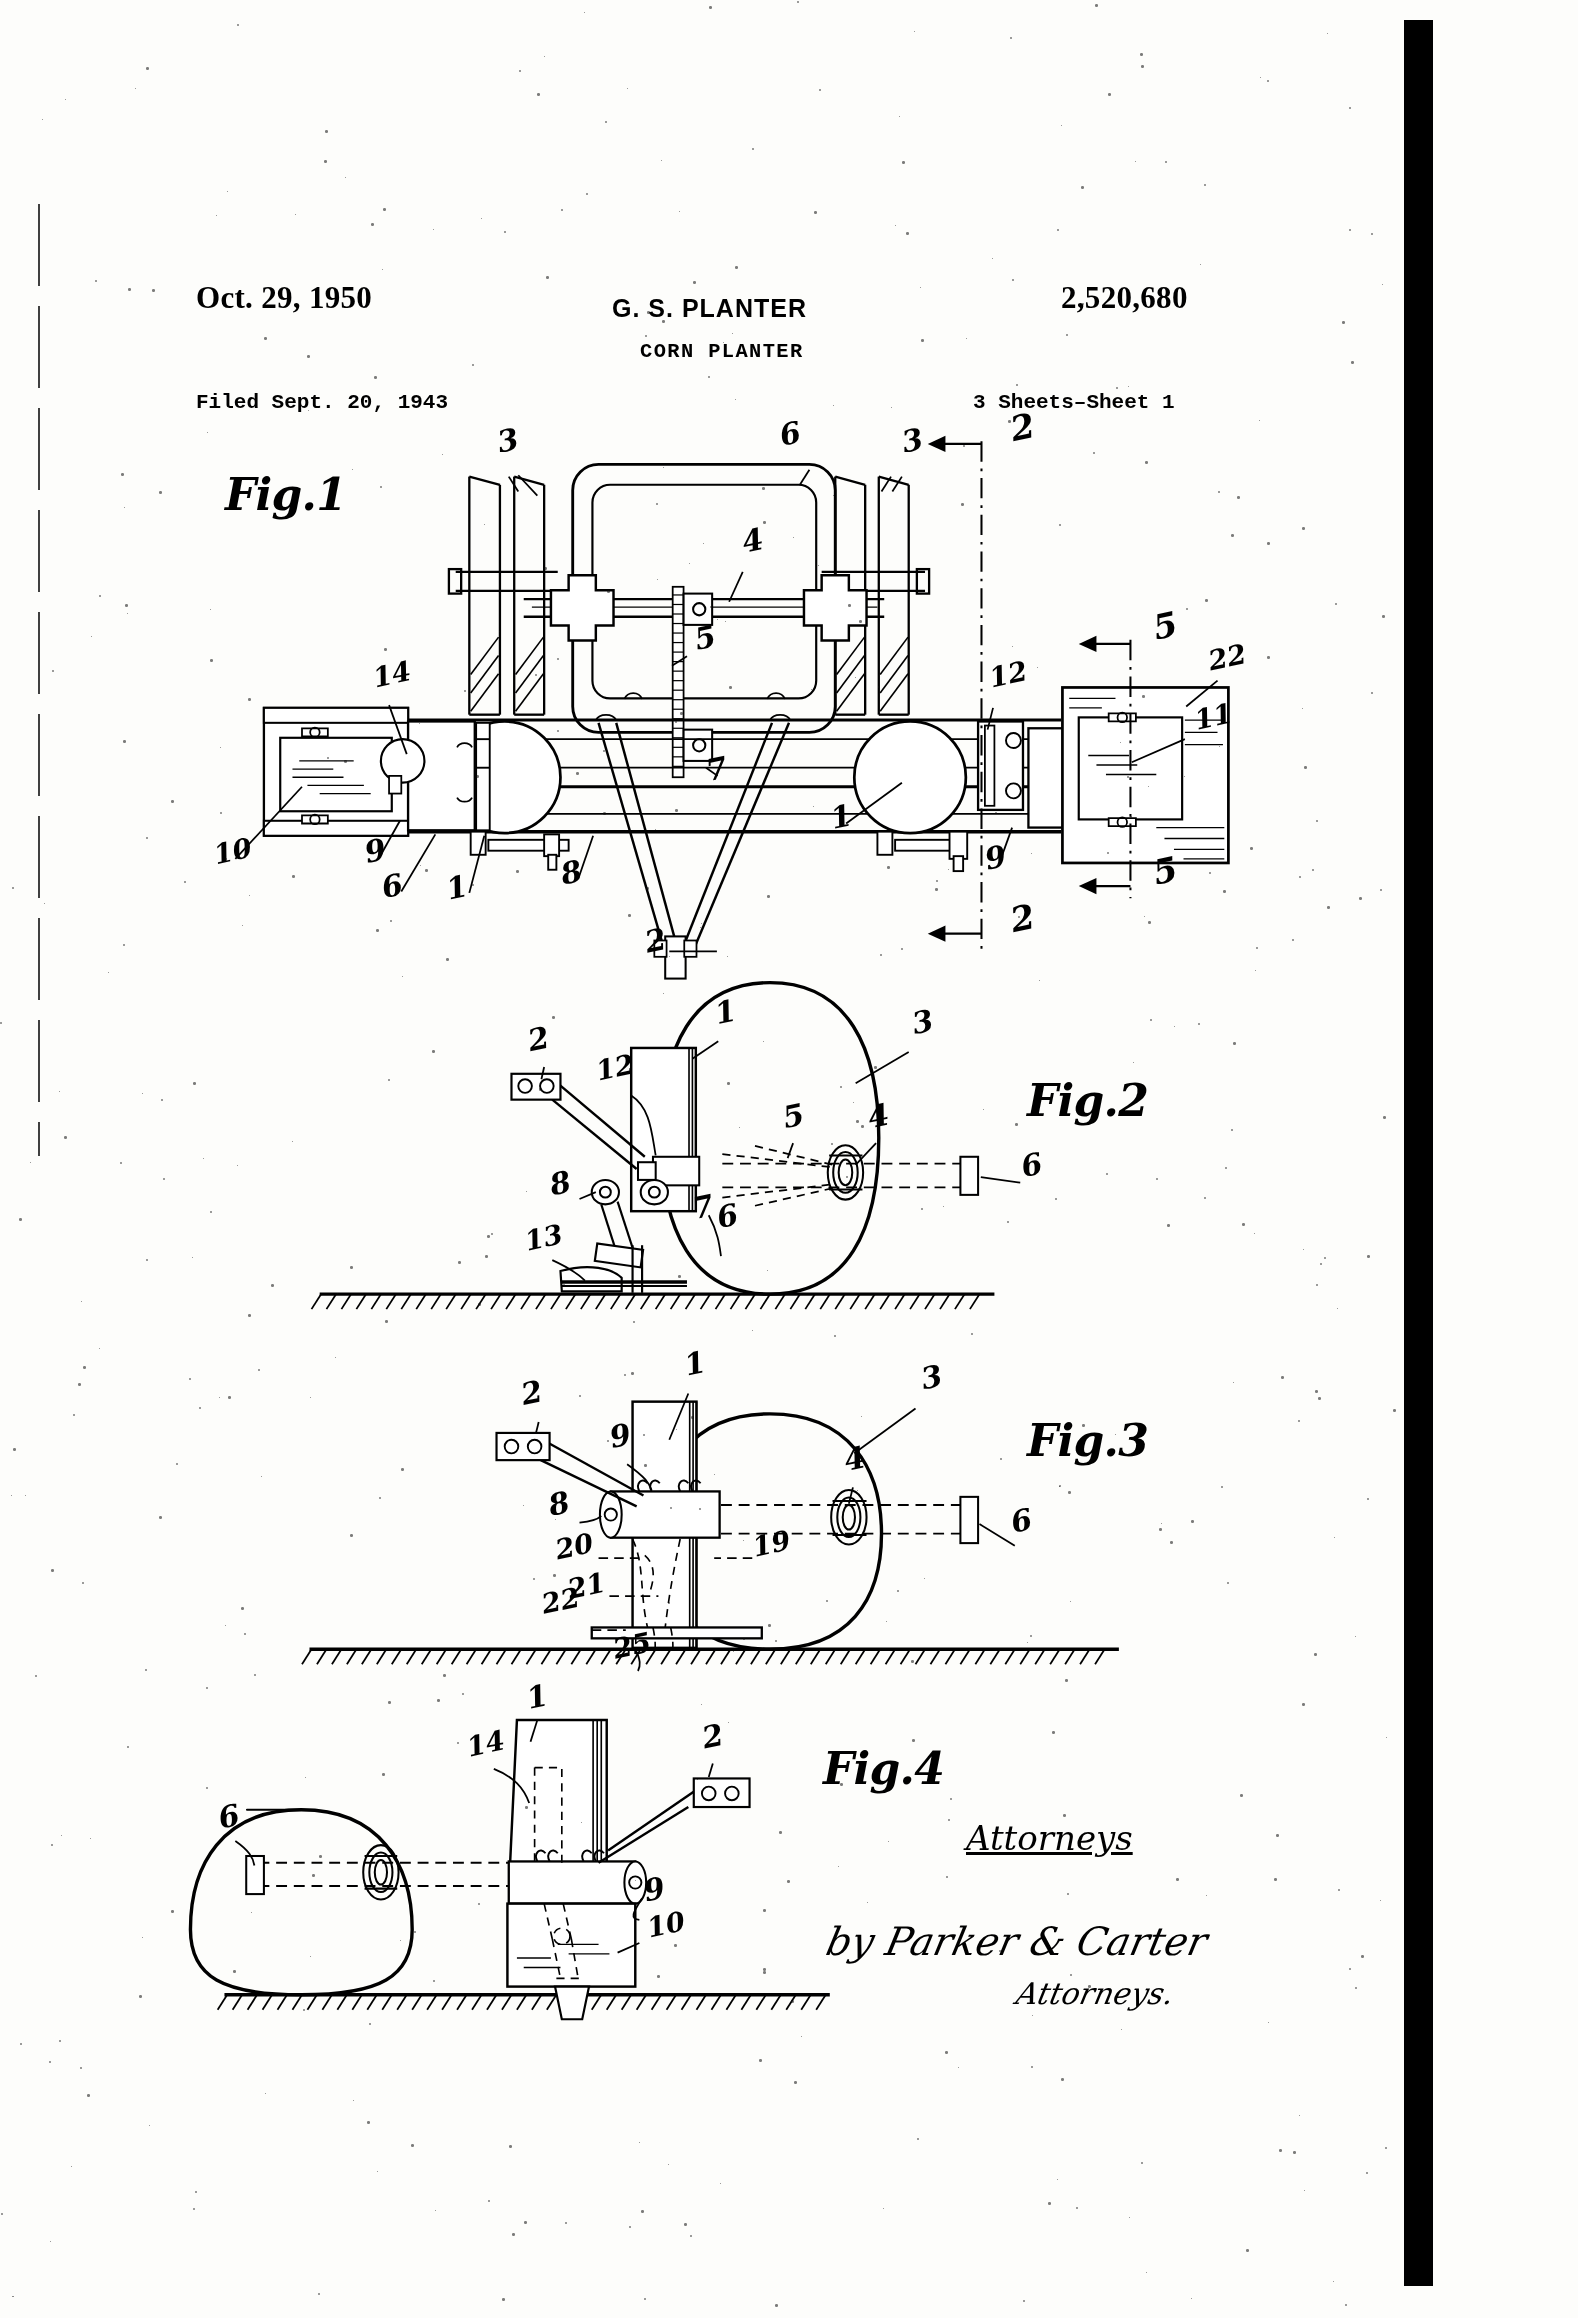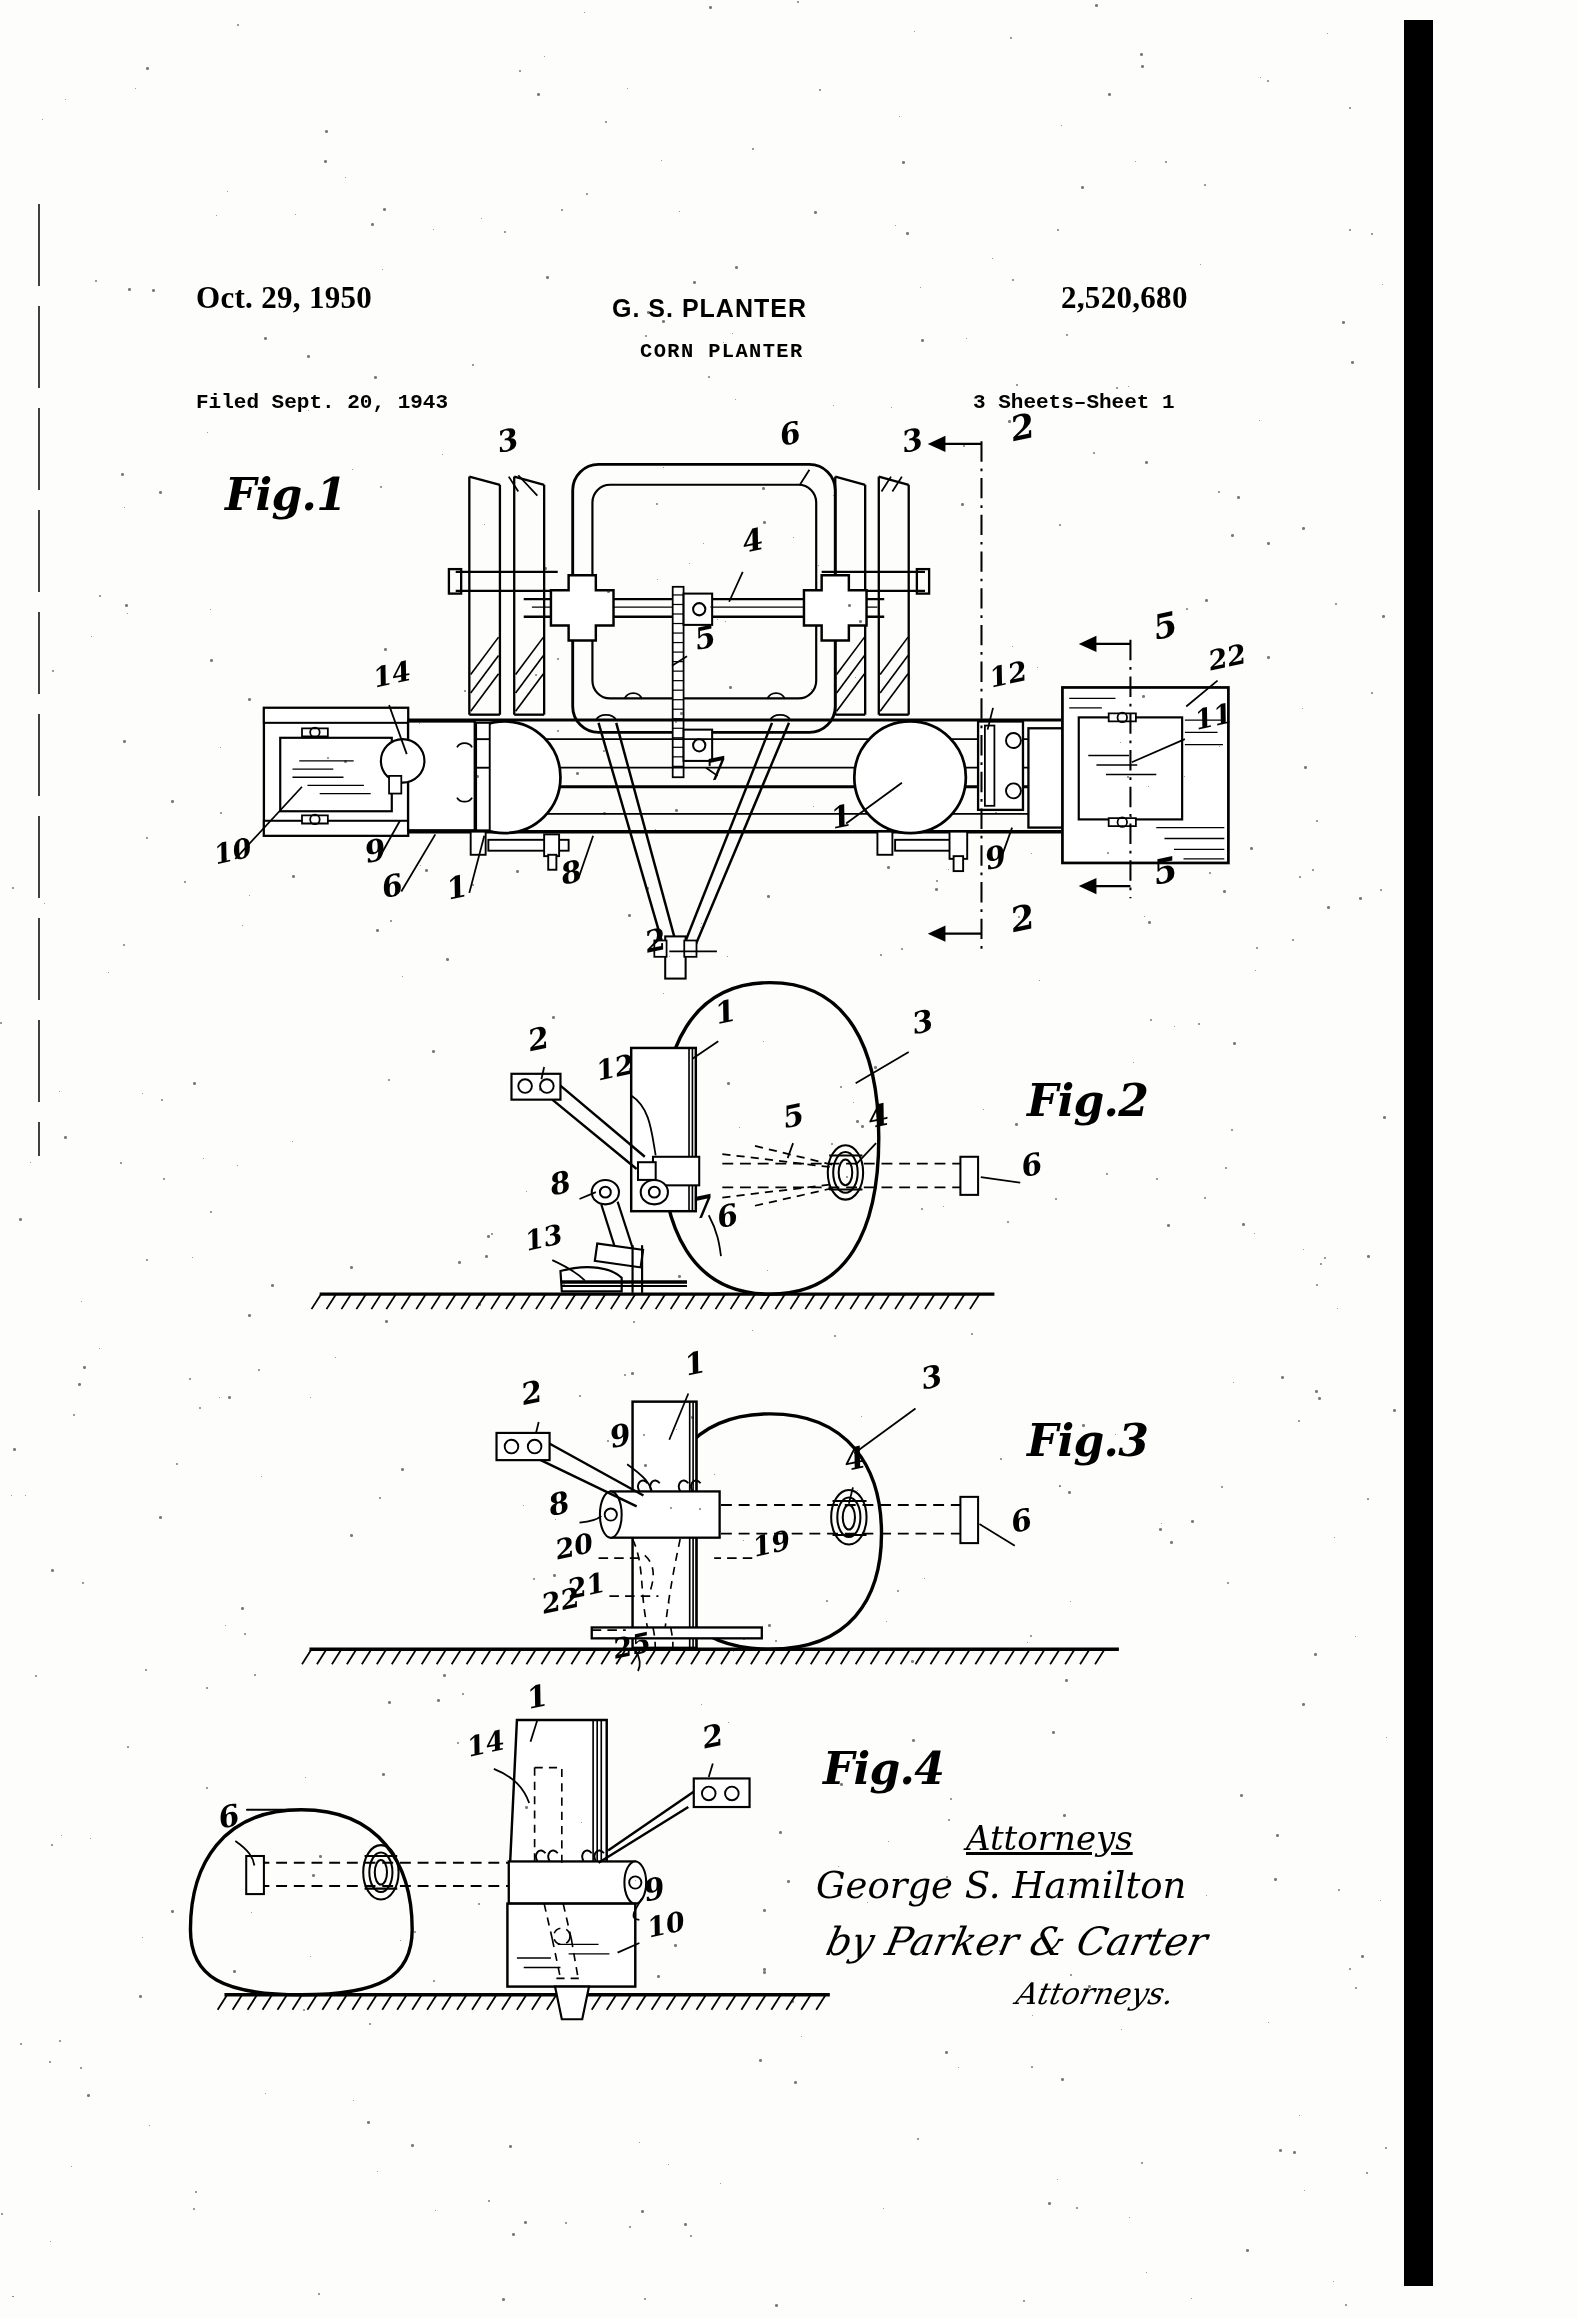--- a/index.html
+++ b/index.html
@@ -59,21 +59,20 @@
   <div class="hdr hdr-title">CORN PLANTER</div>
   <div class="hdr hdr-filed">Filed Sept. 20, 1943</div>
   <div class="hdr hdr-sheet">3 Sheets–Sheet 1</div>
 
   <div class="figlabel" id="cap-fig1" style="left: 225px; top: 469px;">Fig.1</div>
   <div class="figlabel" id="cap-fig2" style="left: 1027px; top: 1075px;">Fig.2</div>
   <div class="figlabel" id="cap-fig3" style="left: 1027px; top: 1415px;">Fig.3</div>
   <div class="figlabel" id="cap-fig4" style="left: 823px; top: 1743px;">Fig.4</div>
 
   <div class="sig sig-inv">Attorneys</div>
-  <div class="sig sig-name">George S. Hamilton</div>
   <div class="sig sig-by handwriting">by Parker &amp; Carter</div>
   <div class="sig sig-att handwriting">Attorneys.</div>
 
   <svg width="1578" height="2319" viewBox="0 0 2320 3408">
     <defs>
       <g id="tickhatch"></g>
     </defs>
 
     <g stroke="#000" fill="none" stroke-width="3.2">
 

